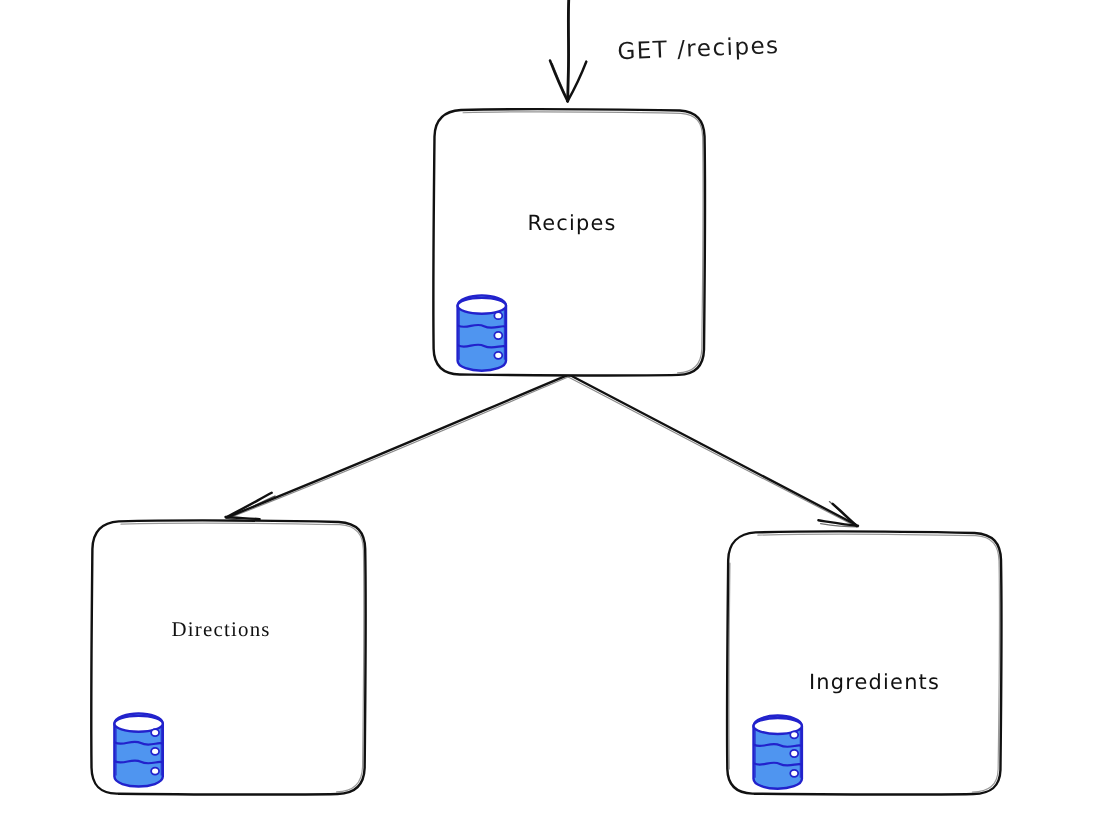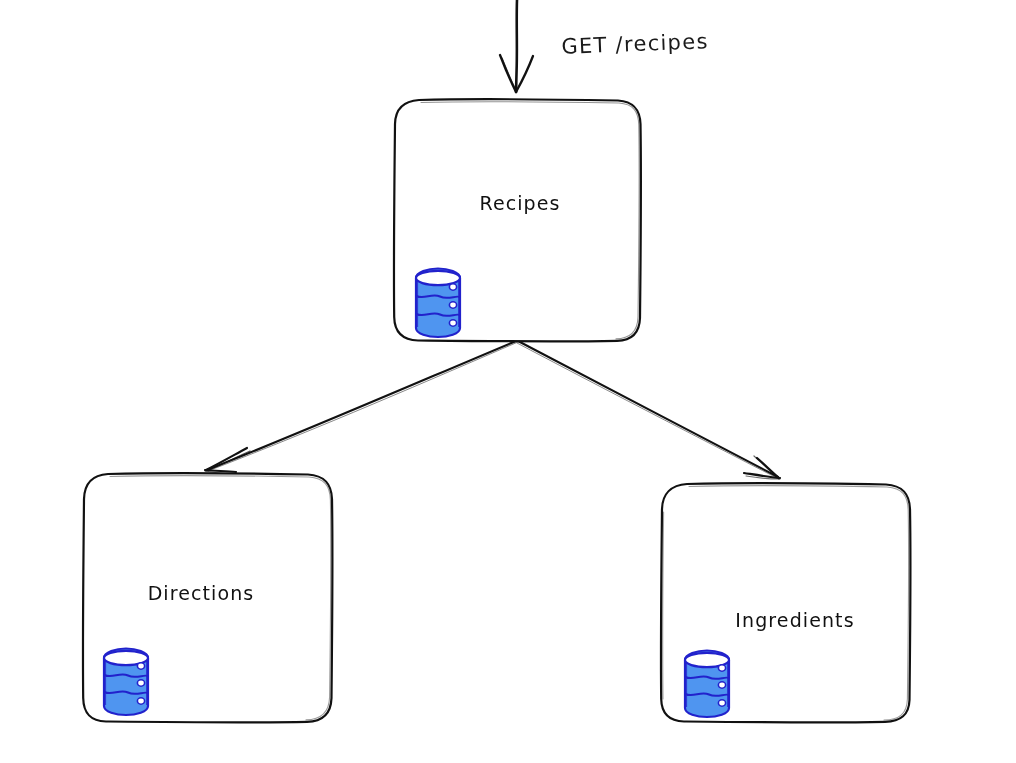--- a/index.html
+++ b/index.html
@@ -165,19 +165,19 @@
       <ellipse cx="41" cy="18" rx="3.6" ry="3.2" fill="#ffffff" stroke="#2222cc" stroke-width="1.6"></ellipse>
       <ellipse cx="41" cy="35" rx="3.6" ry="3.2" fill="#ffffff" stroke="#2222cc" stroke-width="1.6"></ellipse>
       <ellipse cx="41" cy="53" rx="3.6" ry="3.2" fill="#ffffff" stroke="#2222cc" stroke-width="1.6"></ellipse>
       <path d="M5.5 12 L5.5 57" fill="none" stroke="#2222cc" stroke-width="1.2" opacity="0.75"></path>
       <path d="M46.6 12 L46.6 57" fill="none" stroke="#2222cc" stroke-width="1.2" opacity="0.75"></path>
     </g>
   </svg>
 
   <div class="node-label" style="left:520px; top:203px;">Recipes</div>
 
-  <div class="node-label" style="left:201px; top:593px;">Directions</div>
+  <div class="node-label" style="left:201px; top:573px;font-family:Liberation Serif, serif;">Directions</div>
 
   <div class="node-label" style="left:795px; top:598px;margin-top:22px;">Ingredients</div>
 
   <div class="edge-label" style="left:635px; top:44px;">GET /recipes</div>
 
 </div>
 
 </body></html>

